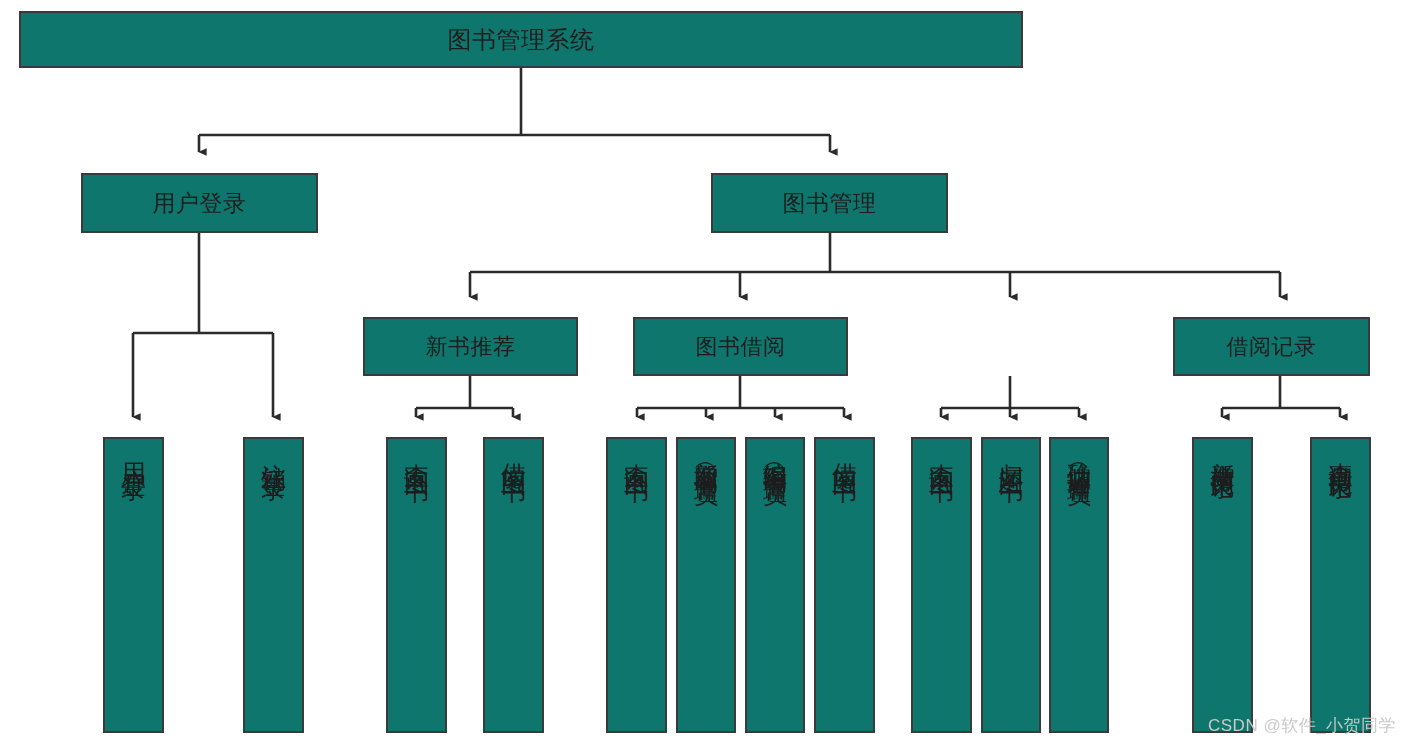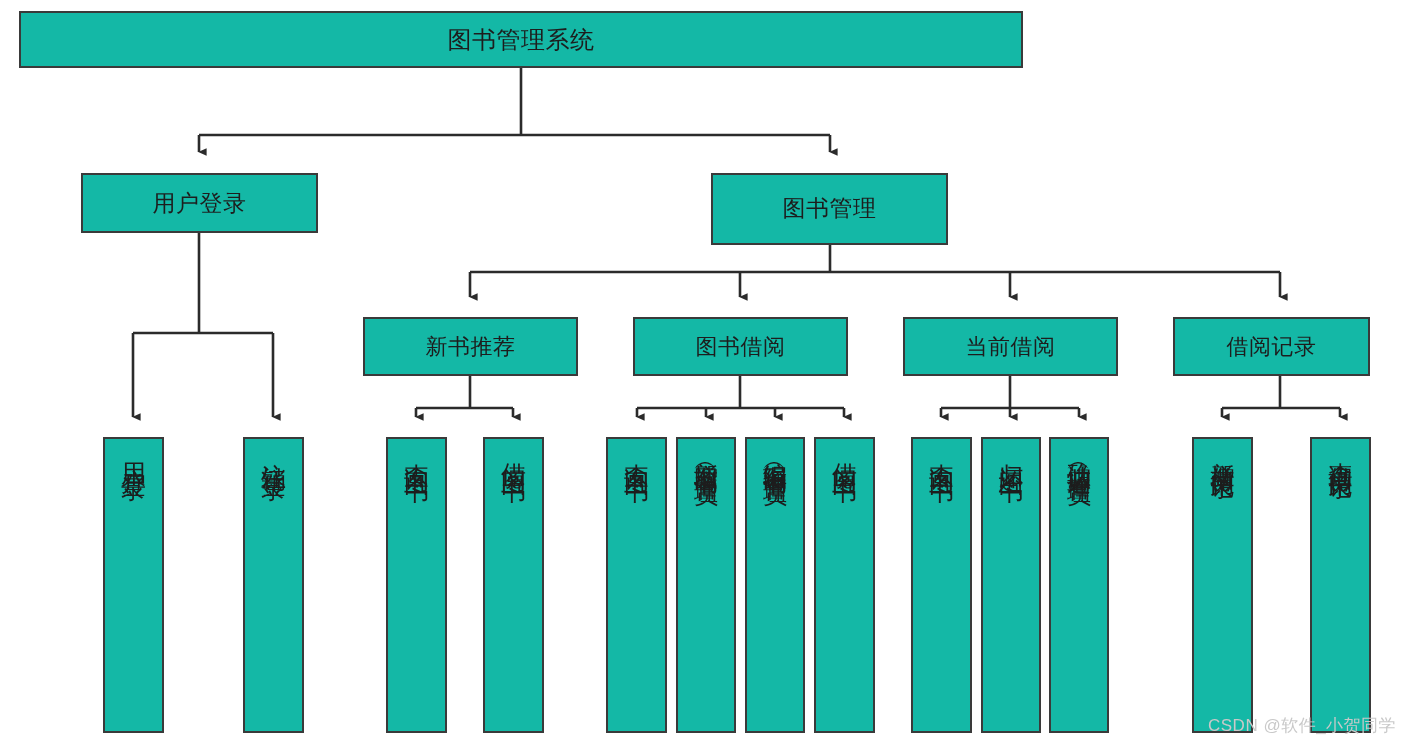--- a/index.html
+++ b/index.html
@@ -23,21 +23,21 @@
     position: absolute;
     left: 0;
     top: 0;
     width: 1405px;
     height: 747px;
     pointer-events: none;
   }
   .node {
     position: absolute;
     box-sizing: border-box;
-    background: #14b8a6;
+    background: #0f766e;
     border: 2px solid #3a3a3a;
     display: flex;
     align-items: center;
     justify-content: center;
     z-index: 2;
   }
   .node .label {
     color: #1d1d1d;
     text-align: center;
     line-height: 1.05;
@@ -132,35 +132,32 @@
   </svg>
 
   <div class="node root" style="left:19px; top:11px; width:1004px; height:57px;">
     <span class="label">图书管理系统</span>
   </div>
 
   <div class="node h2" style="left:81px; top:173px; width:237px; height:60px;">
     <span class="label">用户登录</span>
   </div>
 
-  <div class="node h2" style="left:711px; top:173px; width:237px; height:72px;font-family:Liberation Serif, serif;">
+  <div class="node h2" style="left:711px; top:173px; width:237px; height:60px;">
     <span class="label">图书管理</span>
   </div>
 
   <div class="node h3" style="left:633px; top:317px; width:215px; height:59px;">
     <span class="label">图书借阅</span>
   </div>
 
   <div class="node h3" style="left:363px; top:317px; width:215px; height:59px;">
     <span class="label">新书推荐</span>
   </div>
 
-  <div class="node h3" style="left:903px; top:317px; width:215px; height:59px;">
-    <span class="label">当前借阅</span>
-  </div>
 
   <div class="node h3" style="left:1173px; top:317px; width:197px; height:59px;">
     <span class="label">借阅记录</span>
   </div>
 
   <div class="node leaf" style="left:103px; top:437px; width:61px; height:296px;">
     <span class="label">用户登录</span>
   </div>
 
   <div class="node leaf" style="left:243px; top:437px; width:61px; height:296px;">

